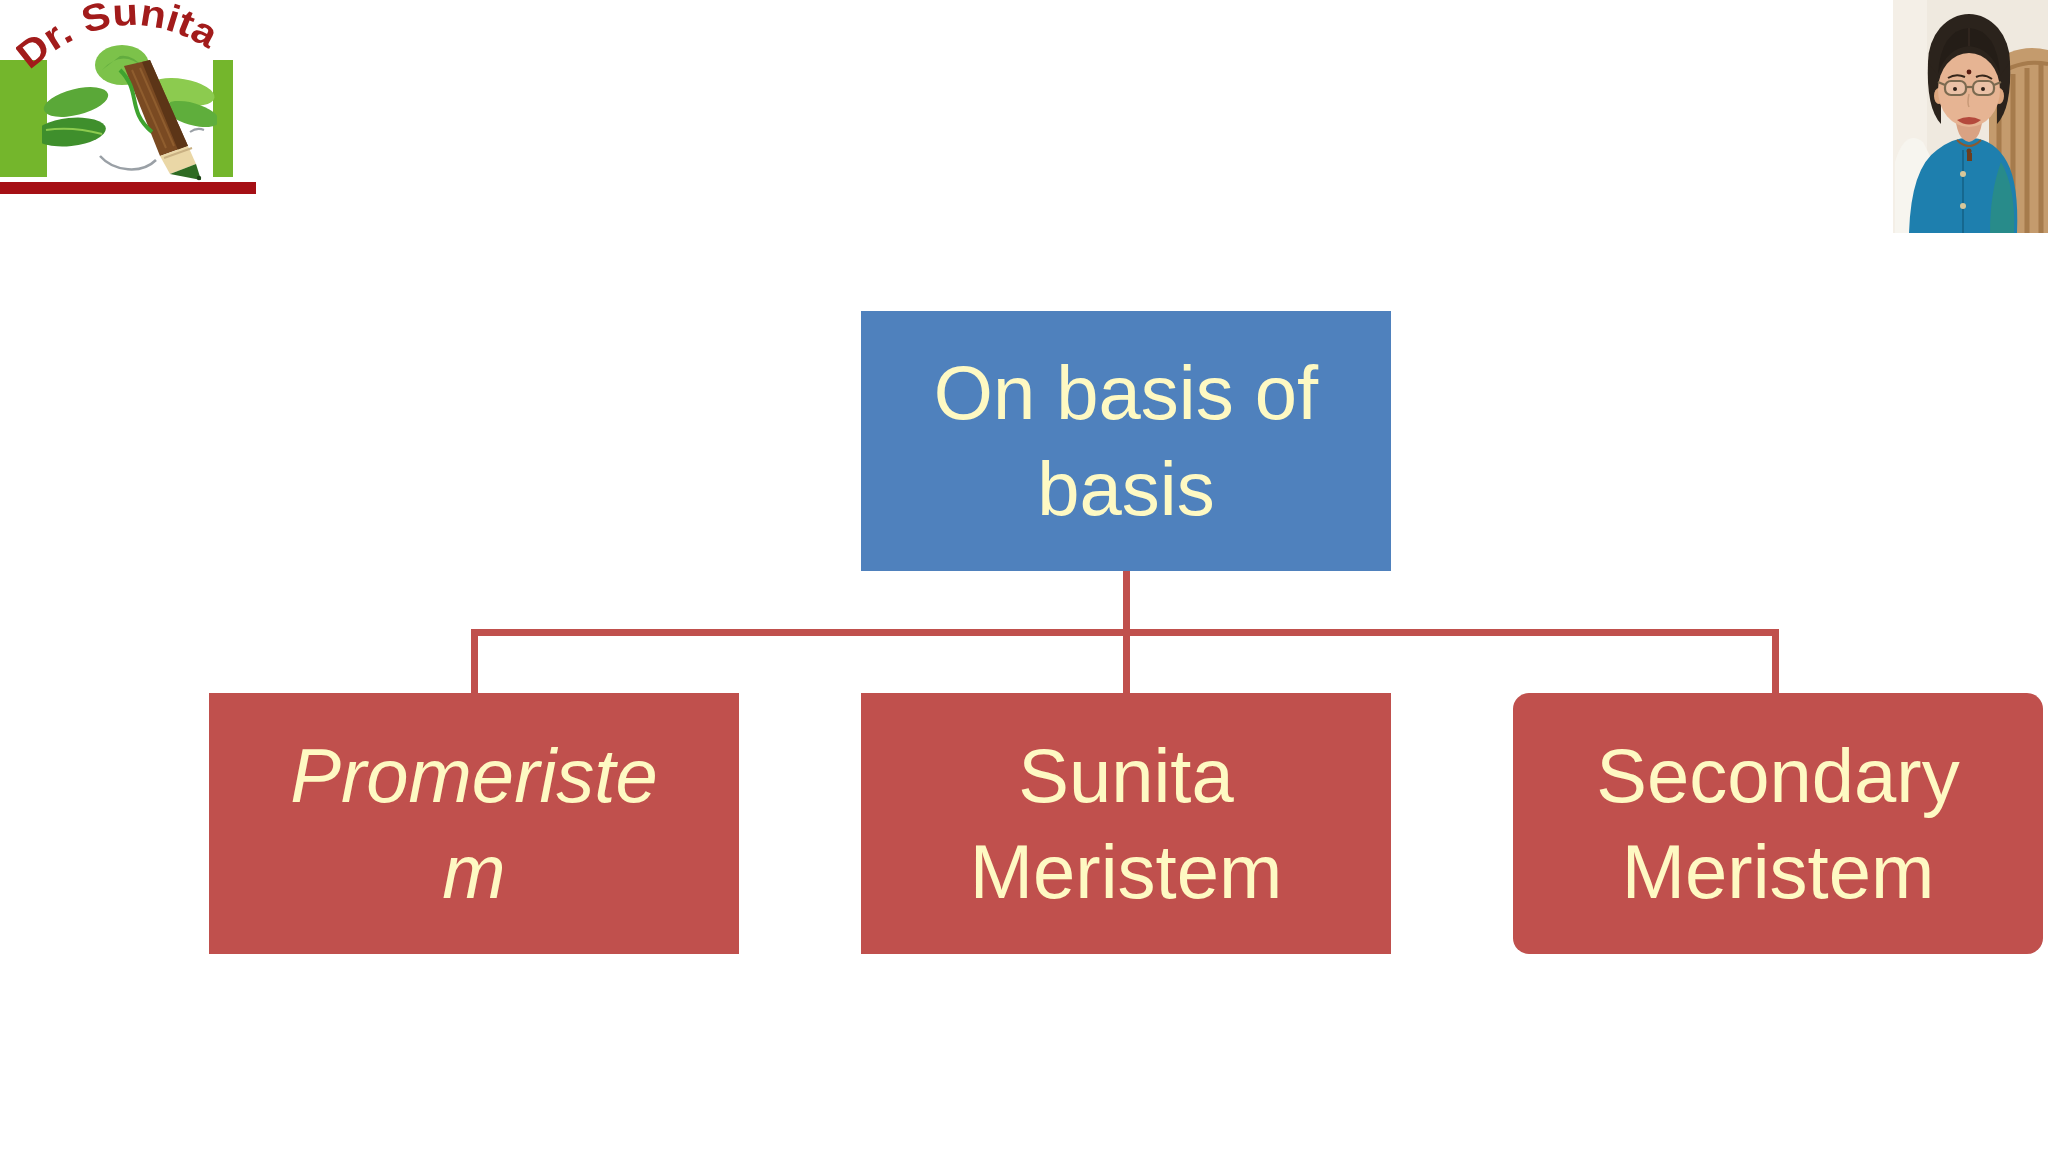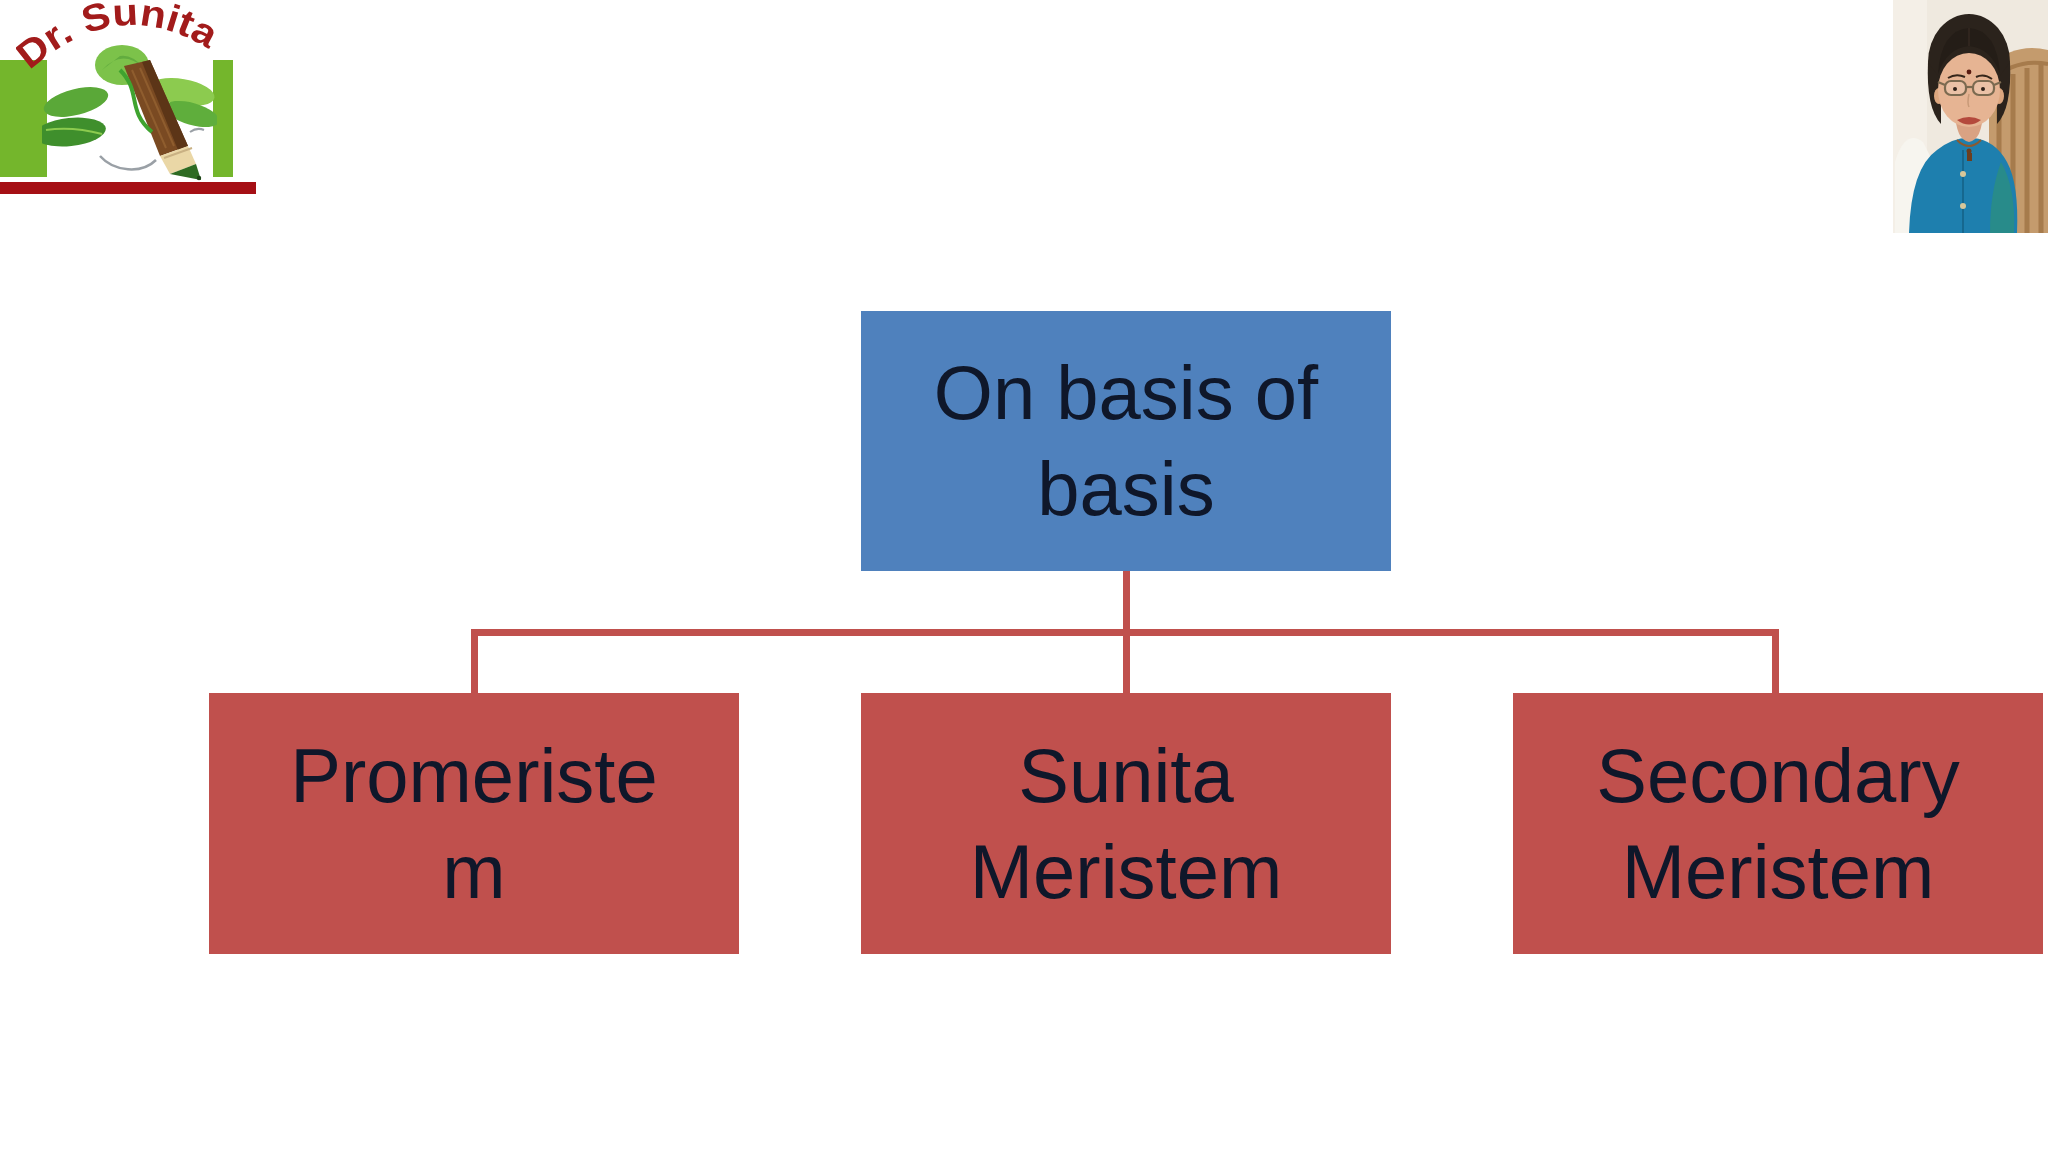--- a/index.html
+++ b/index.html
@@ -18,26 +18,26 @@
   .pencil-svg { position: absolute; left: 42px; top: 38px; width: 175px; height: 148px; }
   .red-underline { position: absolute; left: 0; top: 182px; width: 256px; height: 12px; background: #a50f15; }
 
   
   .photo-svg { position: absolute; left: 1893px; top: 0; width: 155px; height: 233px; }
 
   
   .node {
     position: absolute; display: flex; flex-direction: column;
     justify-content: center; align-items: center;
-    color: #0f172a; font-size: 76px; line-height: 1.26; text-align: center;
+    color: #fef9c3; font-size: 76px; line-height: 1.26; text-align: center;
   }
   .node.root   { left: 861px;  top: 311px; width: 530px; height: 260px; background: #4f81bd; }
-  .node.child1 { left: 209px;  top: 693px; width: 530px; height: 261px; background: #c0504d; }
+  .node.child1 { left: 209px;  top: 693px; width: 530px; height: 261px; background: #c0504d; font-style: italic; }
   .node.child2 { left: 861px;  top: 693px; width: 530px; height: 261px; background: #c0504d; }
-  .node.child3 { left: 1513px; top: 693px; width: 530px; height: 261px; background: #c0504d; }
+  .node.child3 { left: 1513px; top: 693px; width: 530px; height: 261px; background: #c0504d; border-radius: 16px; }
 
   .conn { position: absolute; background: #c0504d; }
   .conn.mid-drop   { left: 1123px; top: 571px; width: 7px;    height: 122px; }
   .conn.h-line     { left: 471px;  top: 629px; width: 1308px; height: 7px;   border-radius: 3px; }
   .conn.left-drop  { left: 471px;  top: 629px; width: 7px;    height: 64px;  }
   .conn.right-drop { left: 1772px; top: 629px; width: 7px;    height: 64px;  }
 </style>
 </head>
 <body>
 

